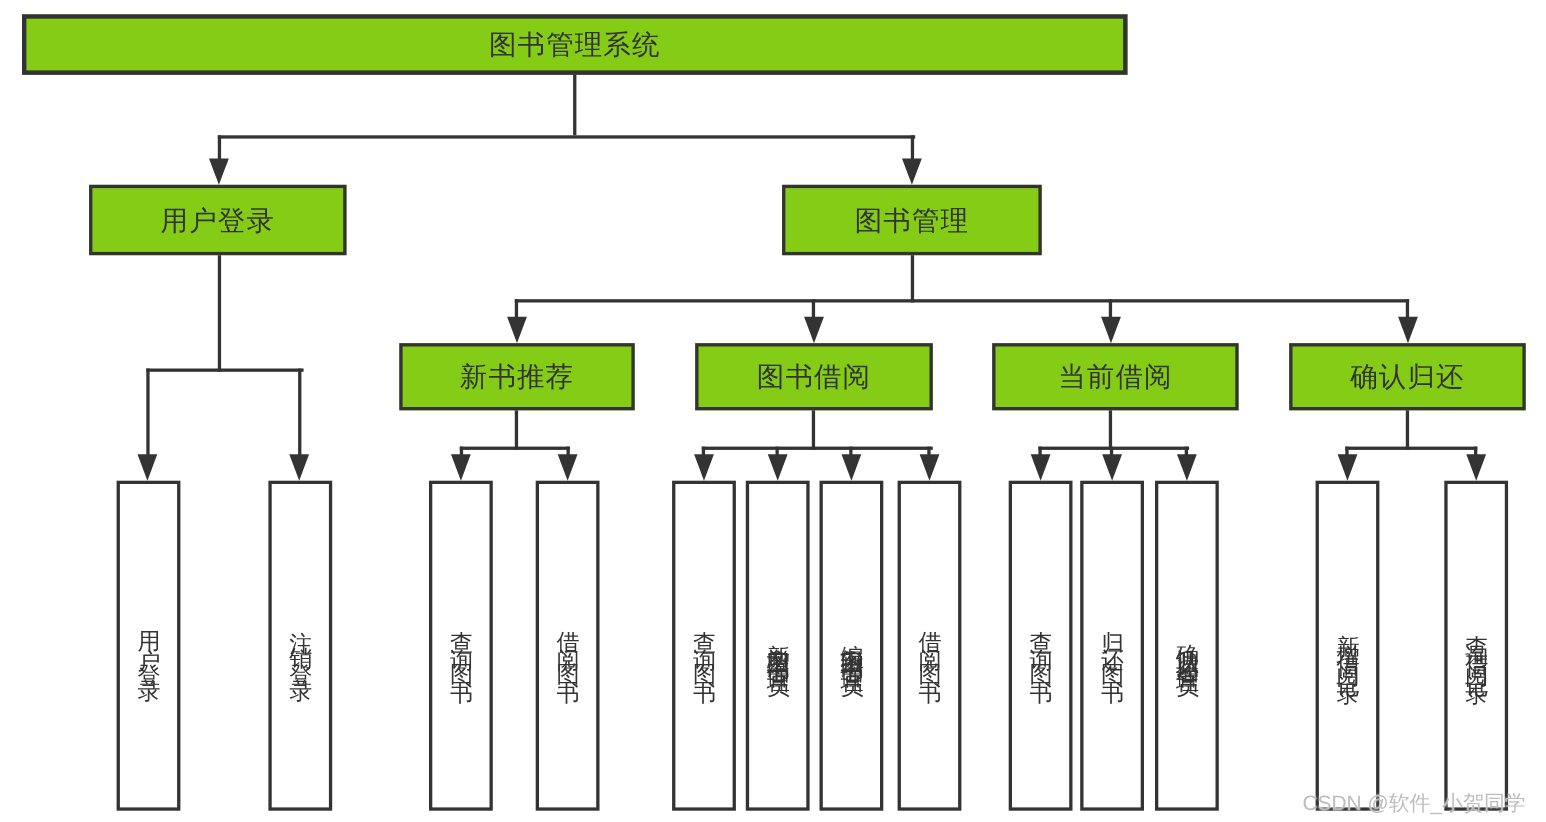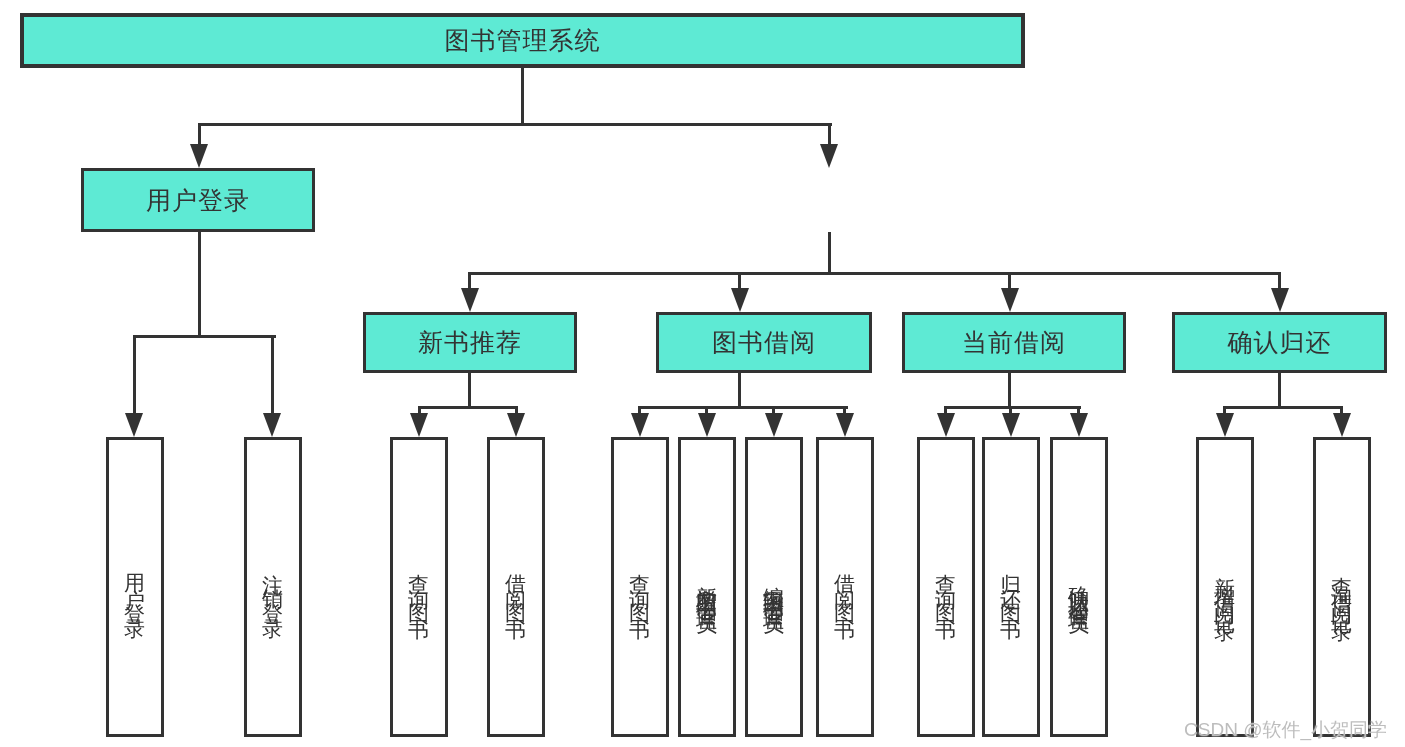--- a/index.html
+++ b/index.html
@@ -10,21 +10,21 @@
   }
   html,body{margin:0;padding:0;background:var(--bg-color);}
   .stage{
     position:relative;width:1405px;height:747px;margin:0 auto;
     background:var(--bg-color);overflow:hidden;
     font-family:"Liberation Sans","DejaVu Sans",sans-serif;
     color:var(--text-color);
   }
   .box{
     position:absolute;box-sizing:border-box;
-    border:3px solid var(--line-color);background:#5eead4;
+    border:3px solid var(--line-color);background:#84cc16;
     display:flex;align-items:center;justify-content:center;
     font-size:25px;letter-spacing:1px;white-space:nowrap;
   }
   .root{border-width:4px;}
   .leaf{
     position:absolute;box-sizing:border-box;top:437px;width:58px;height:300px;
     border:3px solid var(--line-color);background:#fff;
     display:flex;align-items:center;justify-content:center;
   }
   .vtext{
@@ -50,26 +50,29 @@
 <div class="stage">
 
   <div class="box root" style="left:20px;top:13px;width:1005px;height:55px;">
     <span>图书管理系统</span>
   </div>
 
   <div class="box" style="left:81px;top:168px;width:234px;height:64px;">
     <span>用户登录</span>
   </div>
 
+  <div class="box" style="left:711px;top:168px;width:236px;height:64px;">
+    <span>图书管理</span>
+  </div>
 
   <div class="box" style="left:363px;top:312px;width:214px;height:61px;justify-content:center;">
     <span>新书推荐</span>
   </div>
 
-  <div class="box" style="left:632px;top:312px;width:216px;height:61px;margin-left:24px;">
+  <div class="box" style="left:632px;top:312px;width:216px;height:61px;">
     <span>图书借阅</span>
   </div>
 
   <div class="box" style="left:902px;top:312px;width:224px;height:61px;">
     <span>当前借阅</span>
   </div>
 
   <div class="box" style="left:1172px;top:312px;width:215px;height:61px;">
     <span>确认归还</span>
   </div>

